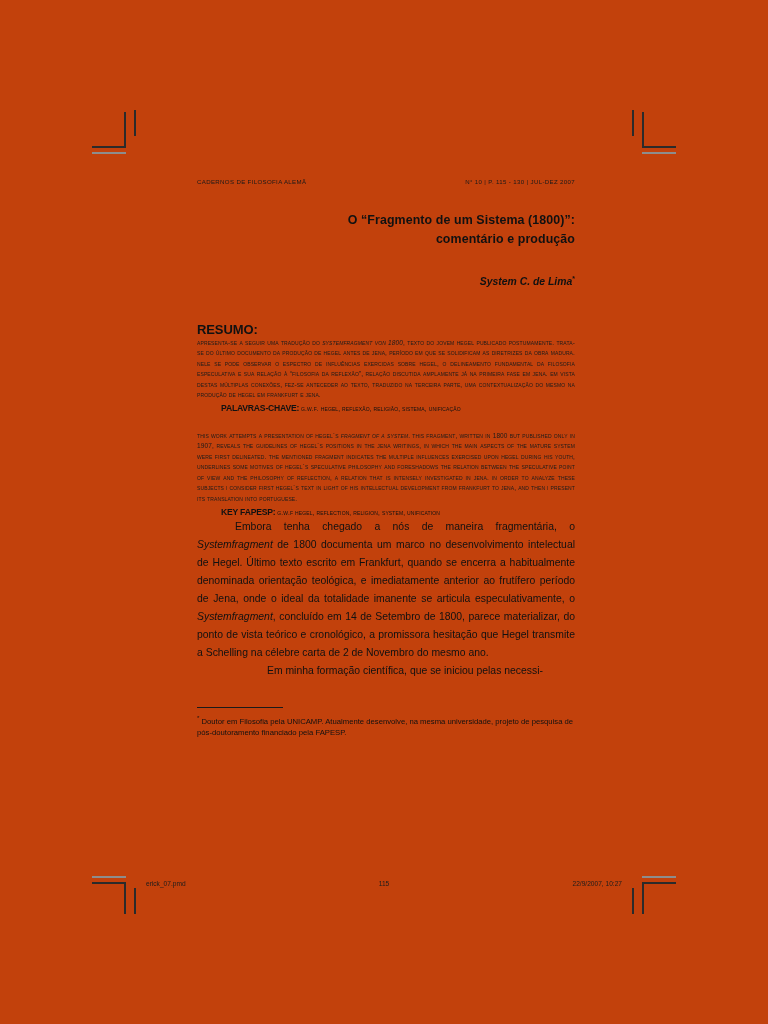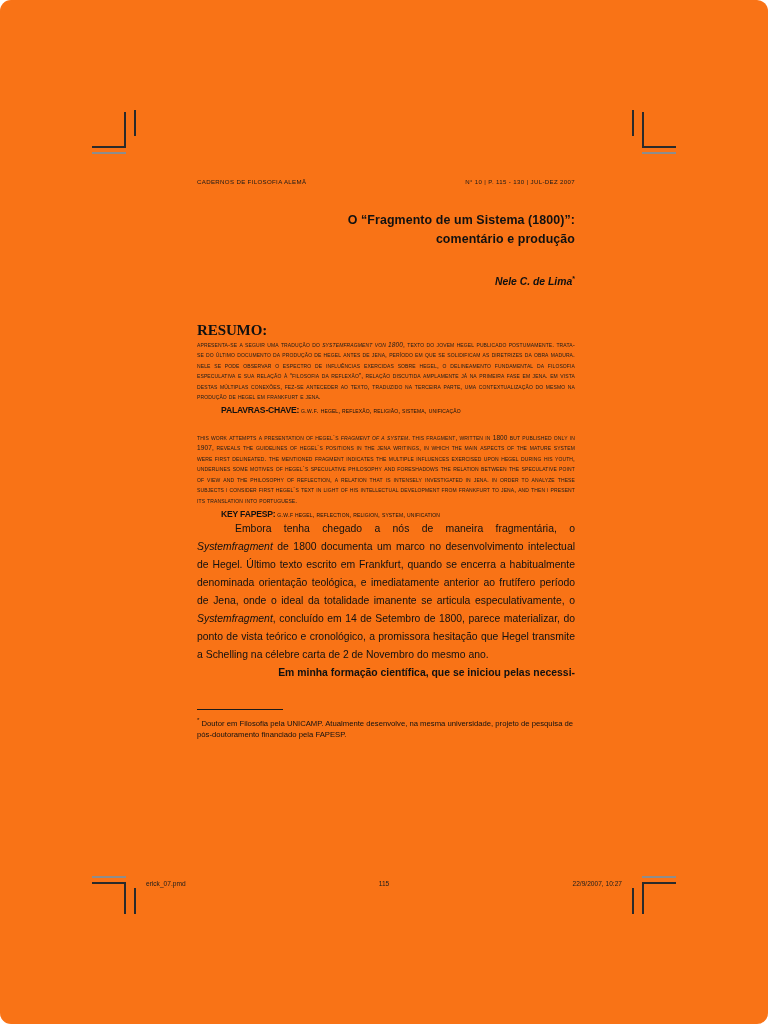--- a/index.html
+++ b/index.html
@@ -12,22 +12,21 @@
     height: 1024px;
     position: relative;
     font-family: "Liberation Sans", sans-serif;
     color: #111111;
     overflow: hidden;
   }
 
   .page {
     position: absolute;
     inset: 0;
-    background: #f97316;
-    border-radius: 11px;
+    background: #c2410c;
   }
 
   
   .crop {
     position: absolute;
     width: 46px;
     height: 46px;
   }
   .crop i {
     position: absolute;
@@ -94,25 +93,24 @@
     margin-bottom: 34px;
   }
   .author sup {
     font-size: 7px;
     font-style: normal;
     vertical-align: super;
   }
 
   
   .abs-head {
-    font-size: 15px;
+    font-size: 13px;
     font-weight: bold;
     letter-spacing: -0.1px;
     margin-bottom: 1px;
-    font-family: Liberation Serif, serif;
   }
   .abs-body {
     font-size: 6.5px;
     line-height: 1.62;
     text-align: justify;
     font-variant: small-caps;
     text-transform: lowercase;
     letter-spacing: 0.12px;
     color: #1b1b1b;
   }
@@ -151,21 +149,21 @@
   
   .para {
     font-size: 10.4px;
     line-height: 1.72;
     text-align: justify;
     text-indent: 38px;
     margin: 0;
     letter-spacing: 0.01px;
   }
   .para em { font-style: italic; }
-  .para.last { text-align: right; font-weight: bold; }
+  .para.last { text-align: center; }
 
   
   .fn-rule {
     width: 86px;
     height: 1px;
     background: #1a1a1a;
     margin: 28px 0 6px 0;
   }
   .footnote {
     font-size: 7.7px;
@@ -227,21 +225,21 @@
       <span class="journal">CADERNOS DE FILOSOFIA  ALEMÃ</span>
       <span class="issue">n° 10 | P. 115 - 130 | JUL-DEZ 2007</span>
     </div>
 
     <h1 class="title">
       <span>O “Fragmento de um Sistema (1800)”:</span><br>
       <span>comentário e produção</span>
     </h1>
 
     <div class="author">
-      <span>Nele C. de Lima</span><sup>*</sup>
+      <span>System C. de Lima</span><sup>*</sup>
     </div>
 
     <div>
       <div class="abs-head">RESUMO:</div>
       <div class="abs-body">
         <span>Apresenta-se a seguir uma tradução do <em>Systemfragment von 1800</em>, texto do jovem Hegel publicado postumamente. Trata-se do último documento da produção de Hegel antes de Jena, período em que se solidificam as diretrizes da obra madura. Nele se pode observar o espectro de influências exercidas sobre Hegel, o delineamento fundamental da filosofia especulativa e sua relação à “filosofia da reflexão”, relação discutida amplamente já na primeira fase em Jena. Em vista destas múltiplas conexões, fez-se anteceder ao texto, traduzido na terceira parte, uma contextualização do mesmo na produção de Hegel em Frankfurt e Jena.</span>
       </div>
       <div class="kw">
         <span class="kw-label">PALAVRAS-CHAVE:</span>
         <span class="kw-list">G.W.F. Hegel, Reflexão, Religião, Sistema, Unificação</span>

